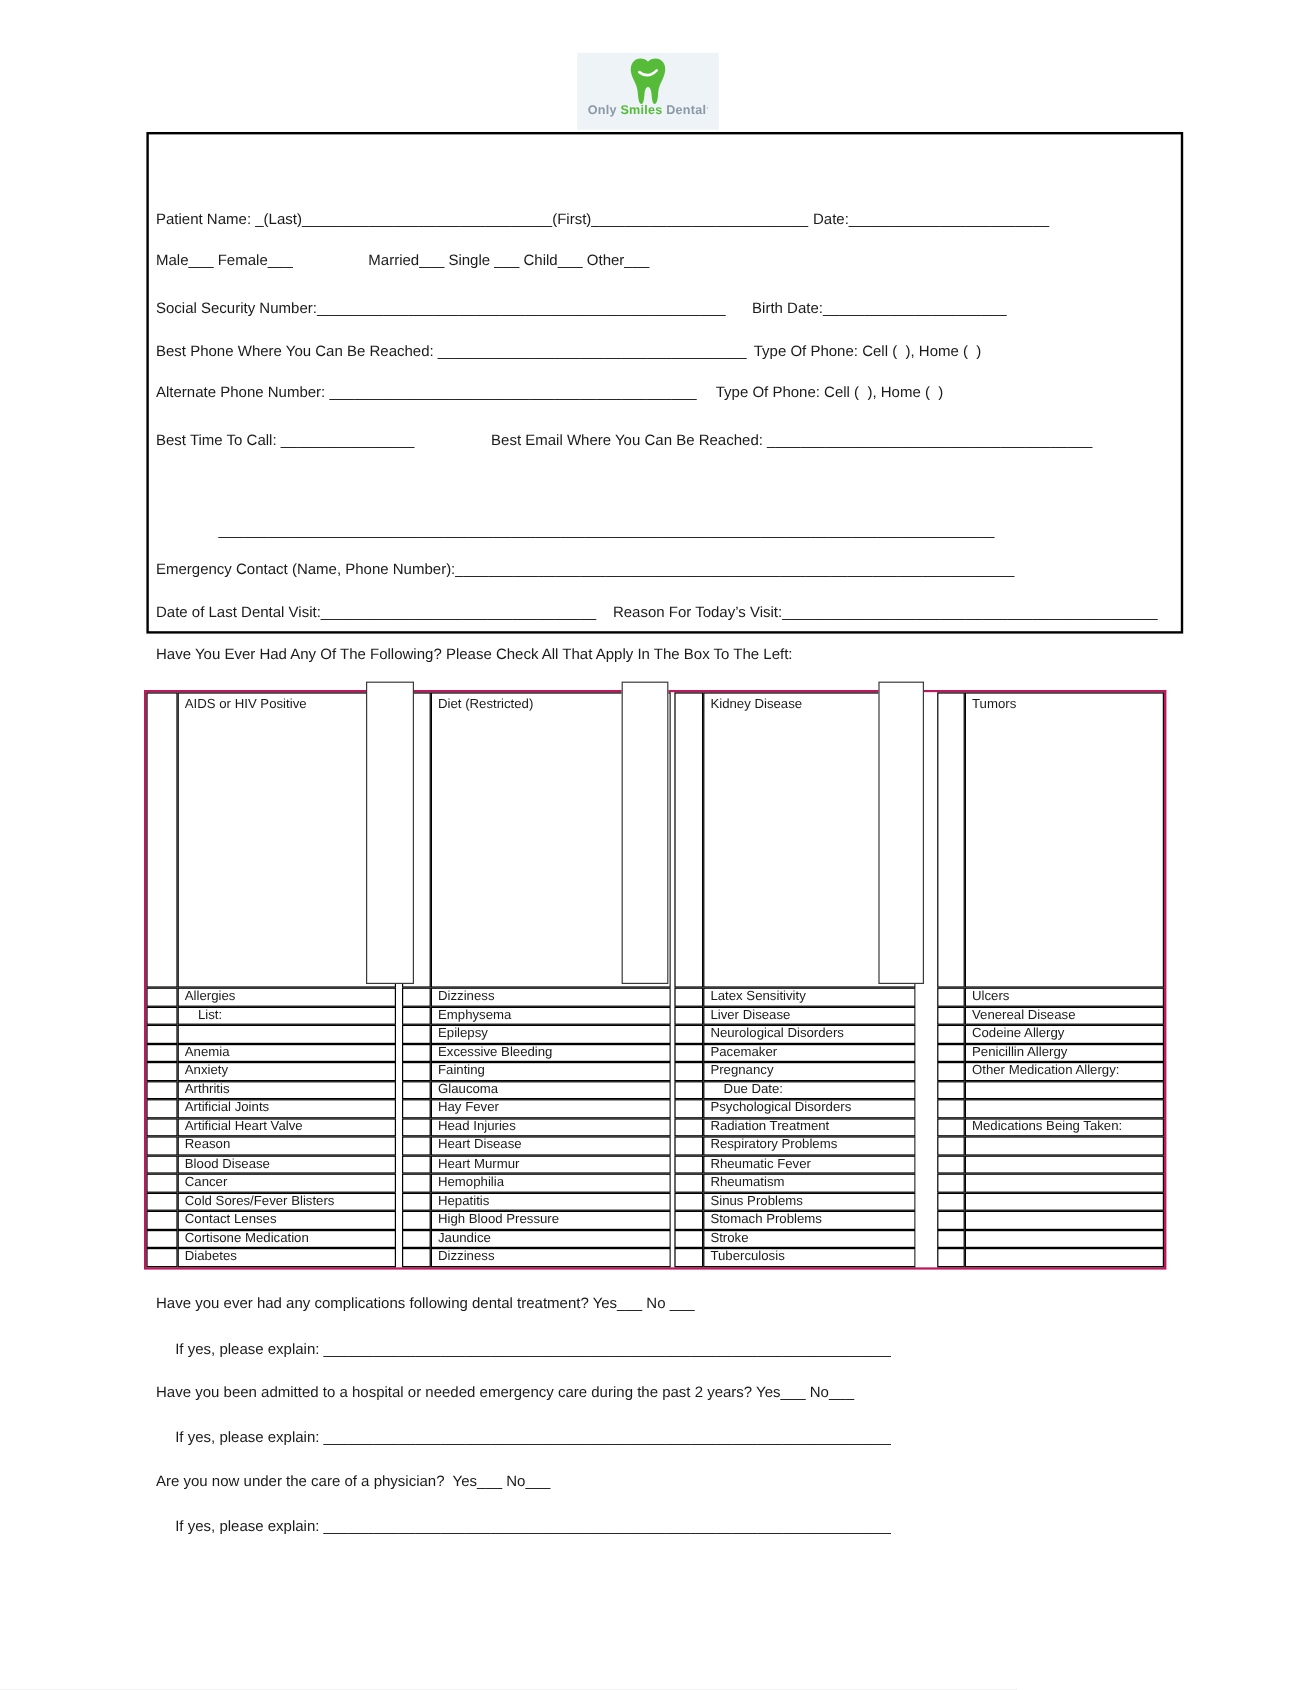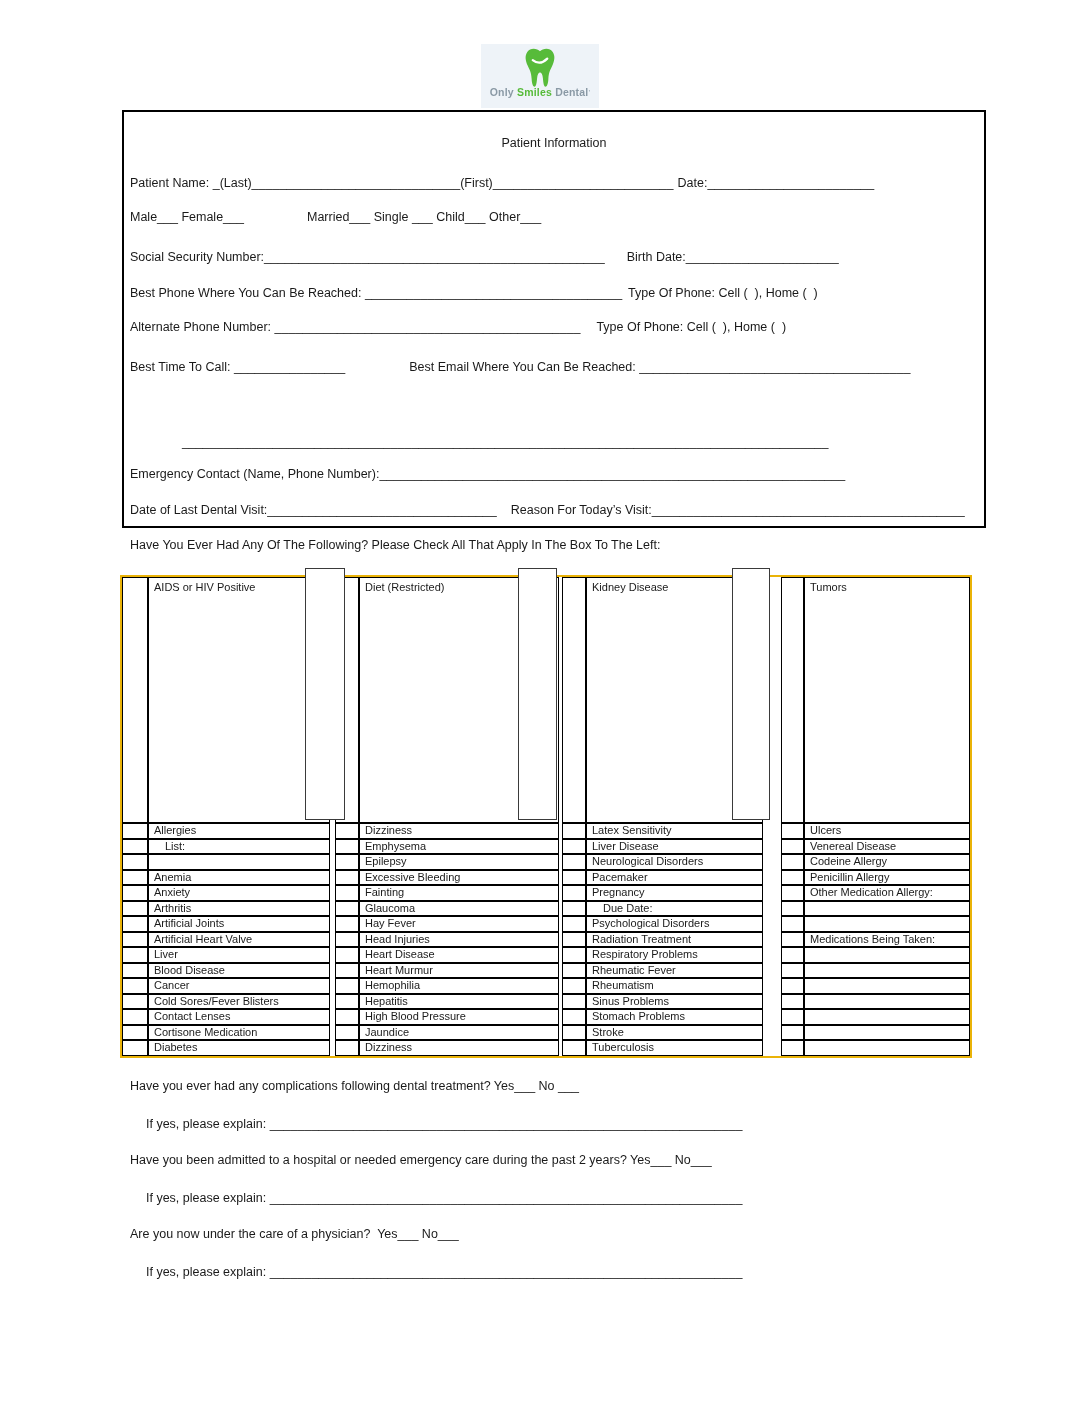--- a/index.html
+++ b/index.html
@@ -32,21 +32,21 @@
   .irow span{display:inline-block;white-space:pre;}
   .r1{top:64px}.r2{top:98px}.r3{top:138px}.r4{top:174px}.r5{top:208px}
   .r6{top:248px}.r7{top:282px}.r8{top:323px;left:58px}.r9{top:355px}.r10{top:391px}
   .ml6{margin-left:6px}.ml14{margin-left:14px}.ml16{margin-left:16px}
   .ml20{margin-left:4px}.ml22{margin-left:22px}.ml50{margin-left:64px}.ml63{margin-left:63px}
   
   .instruction{position:absolute;left:130px;top:538px;font-size:12.5px;white-space:pre;}
   
   .med-table{
     position:absolute;left:120px;top:575px;width:848px;
-    border:2px solid #eab308;background:#fff;
+    border:2px solid #be185d;background:#fff;
     display:grid;
     grid-template-columns:26px 182px 5px 24px 200px 3px 24px 177px 18px 23px 166px;
     grid-template-rows:246px;
     grid-auto-rows:15.5px;
   }
   .med-table .cb{border:1px solid #000;}
   .med-table .lbl{
     border:1px solid #000;font-size:11px;line-height:13px;
     padding:0 5px;white-space:nowrap;overflow:hidden;box-sizing:border-box;
   }
@@ -69,21 +69,20 @@
 
   <div class="logo-patch">
     <svg width="40" height="40" viewBox="0 0 100 110">
       <path d="M50 12 C42 3, 23 1, 15 14 C7 26, 11 40, 16 51 C22 64, 26 70, 27 88 C28 103, 31 109, 35 109 C40 109, 41 96, 42 86 C43 75, 46 70, 50 70 C54 70, 57 75, 58 86 C59 96, 60 109, 65 109 C69 109, 72 103, 73 88 C74 70, 78 64, 84 51 C89 40, 93 26, 85 14 C77 1, 58 3, 50 12 Z" fill="#57bb3a"></path>
       <path d="M30 36 Q50 52 70 32" stroke="#ffffff" stroke-width="6" fill="none" stroke-linecap="round"></path>
     </svg>
     <div class="brandline"><span class="brand-gray">Only </span><span class="brand-green">Smiles</span><span class="brand-gray"> Dental</span><span class="brand-tm">’</span></div>
   </div>
 
   <div class="info-box">
-    <div class="info-title">Patient Information</div>
 
     <div class="irow r1"><span>Patient Name: _(Last)______________________________</span><span>(First)__________________________</span><span class="ml20">Date:________________________</span></div>
 
     <div class="irow r2"><span>Male___ Female___</span><span class="ml63">Married___ Single ___ Child___ Other___</span></div>
 
     <div class="irow r3"><span>Social Security Number:_________________________________________________</span><span class="ml22">Birth Date:______________________</span></div>
 
     <div class="irow r4"><span>Best Phone Where You Can Be Reached: _____________________________________</span><span class="ml6">Type Of Phone: Cell (  ), Home (  )</span></div>
 
     <div class="irow r5"><span>Alternate Phone Number: ____________________________________________</span><span class="ml16">Type Of Phone: Cell (  ), Home (  )</span></div>
@@ -194,21 +193,21 @@
       <div class="gapcol"></div>
       <div class="cb"></div>
       <div class="lbl">Head Injuries</div>
       <div class="gapcol"></div>
       <div class="cb"></div>
       <div class="lbl">Radiation Treatment</div>
       <div class="gapcol"></div>
       <div class="cb"></div>
       <div class="lbl">Medications Being Taken:</div>
       <div class="cb"></div>
-      <div class="lbl">Liver</div>
+      <div class="lbl">Reason</div>
       <div class="gapcol"></div>
       <div class="cb"></div>
       <div class="lbl">Heart Disease</div>
       <div class="gapcol"></div>
       <div class="cb"></div>
       <div class="lbl">Respiratory Problems</div>
       <div class="gapcol"></div>
       <div class="cb"></div>
       <div class="lbl"></div>
       <div class="cb"></div>

